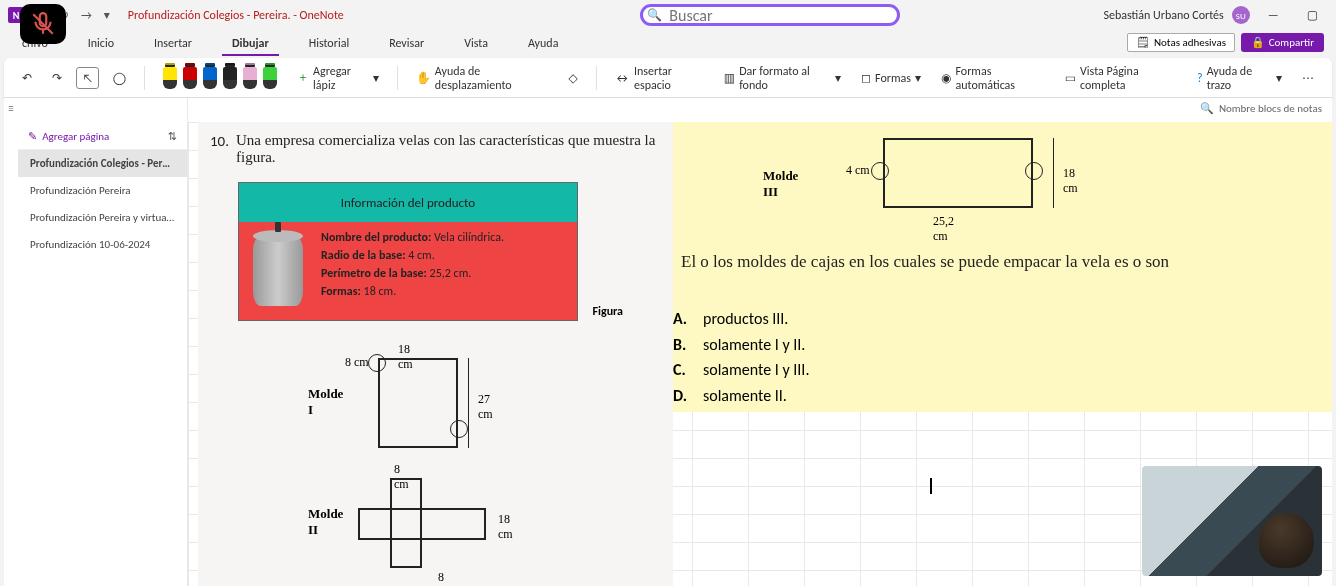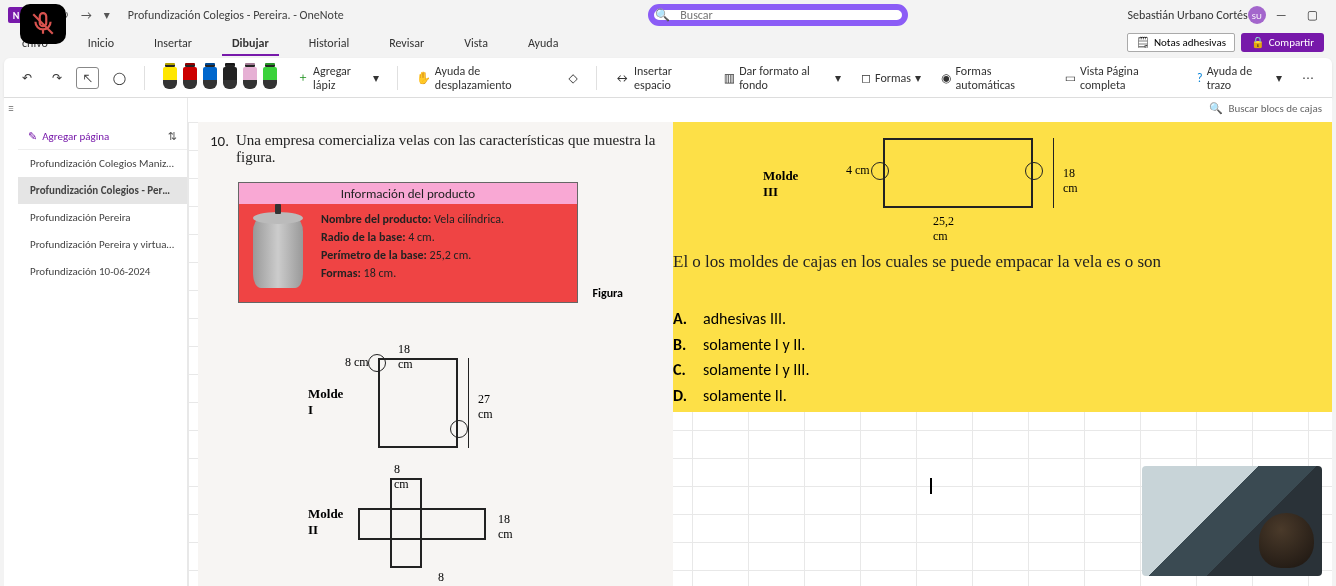--- a/index.html
+++ b/index.html
@@ -2,25 +2,25 @@
 <html><head>
 <meta charset="utf-8">
 <style>
 *{margin:0;padding:0;box-sizing:border-box;font-family:'Segoe UI',Calibri,sans-serif}
 body{width:1336px;height:586px;overflow:hidden;background:#f3f3f3;position:relative}
 .titlebar{height:30px;background:#f3f3f3;display:flex;align-items:center;padding:0 8px;font-size:12px;color:#333}
 .tb-left{display:flex;align-items:center;gap:8px;flex:0 0 auto}
 .tb-icon{width:16px;height:16px;background:#7719aa;border-radius:2px;display:flex;align-items:center;justify-content:center;color:#fff;font-size:10px;font-weight:bold}
 .tb-nav{display:flex;gap:4px;align-items:center}
 .tb-nav span{cursor:pointer;padding:2px 4px;color:#555}
-.tb-title{color:#404040;padding-left:6px}
+.tb-title{color:#b91c1c;padding-left:6px}
 .tb-search{flex:0 0 260px;margin:0 auto;position:relative;left:130px}
-.tb-search input{width:100%;height:22px;border:6px solid #8b5cf6;border-radius:11px;padding:0 8px 0 26px;font-size:12px;background:#fff}
+.tb-search input{width:100%;height:22px;border:3px solid #8b5cf6;border-radius:11px;padding:0 8px 0 26px;font-size:16px;background:#fff}
 .tb-search .sicon{position:absolute;left:7px;top:4px;color:#666}
-.tb-right{display:flex;align-items:center;margin-left:auto}
+.tb-right{display:flex;align-items:center;gap:8px;margin-left:auto}
 .avatar{width:18px;height:18px;border-radius:50%;background:#a366cc;color:#fff;display:flex;align-items:center;justify-content:center;font-size:9px}
 .winbtn{padding:4px 10px;color:#333;cursor:pointer}
 .ribbon-tabs{height:28px;background:#f3f3f3;display:flex;align-items:center;padding:0 12px;gap:20px}
 .rtab{padding:4px 10px;font-size:12px;color:#333;cursor:pointer;border-bottom:2px solid transparent}
 .rtab.active{border-bottom:2px solid #7719aa;font-weight:600}
 .rtab-right{margin-left:auto;display:flex;gap:6px;align-items:center;padding-bottom:3px}
 .sticky-btn{border:1px solid #aaa;padding:2px 8px;font-size:11px;border-radius:2px;background:#fff;cursor:pointer;display:flex;align-items:center;gap:4px}
 .share-btn{background:#7719aa;color:#fff;padding:3px 10px;font-size:11px;border-radius:3px;cursor:pointer;display:flex;align-items:center;gap:4px}
 .ribbon{height:40px;background:#fff;border-bottom:1px solid #ddd;display:flex;align-items:center;padding:0 12px;gap:8px;margin:0 4px;border-radius:6px 6px 0 0;box-shadow:0 1px 3px rgba(0,0,0,0.08)}
 .rbtn{display:flex;align-items:center;gap:4px;padding:4px 6px;font-size:12px;color:#333;cursor:pointer;border-radius:3px}
@@ -39,24 +39,24 @@
 .sidebar{width:170px;border-right:1px solid #e8e8e8;display:flex;flex-direction:column;font-size:11px;padding-top:26px}
 .sb-top{display:flex;align-items:center;justify-content:space-between;padding:6px 10px;color:#7719aa;border-bottom:1px solid #eee}
 .sb-add{display:flex;align-items:center;gap:5px;cursor:pointer}
 .sb-sort{cursor:pointer;color:#555}
 .sb-item{padding:7px 12px;color:#444;cursor:pointer;white-space:nowrap;overflow:hidden;text-overflow:ellipsis}
 .sb-item.active{background:#e5e5e5;font-weight:600}
 .canvas{flex:1;position:relative;overflow:hidden}
 .search-nb{position:absolute;right:10px;top:4px;font-size:11px;color:#666;display:flex;align-items:center;gap:5px;cursor:pointer}
 .gridbg{position:absolute;inset:24px 0 0 0;background-image:linear-gradient(#e8e8e8 1px,transparent 1px),linear-gradient(90deg,#e8e8e8 1px,transparent 1px);background-size:56px 28px;background-position:0 0}
 .doc{position:absolute;left:10px;top:24px;width:475px;height:464px;background:#f7f5f3;border:0;box-shadow:none;font-family:sans-serif}
-.doc2{position:absolute;left:485px;top:24px;right:0;height:290px;background:#fde047}
+.doc2{position:absolute;left:485px;top:24px;right:0;height:290px;background:#fef9c3}
 .qtext{position:absolute;font-size:15px;color:#222;font-family:serif}
 .pinfo{position:absolute;left:40px;top:60px;width:340px;border:1px solid #666}
-.pinfo-hdr{background:#f9a8d4;text-align:center;padding:3px;font-size:13px;color:#222}
+.pinfo-hdr{background:#14b8a6;text-align:center;padding:12px;font-size:13px;color:#222}
 .pinfo-body{display:flex;padding:6px;gap:10px;background:#ef4444}
 .cyl{width:50px;height:70px;background:linear-gradient(90deg,#999,#ccc,#999);border-radius:8px/14px;position:relative;margin:8px}
 .cyl::before{content:'';position:absolute;top:-6px;left:0;right:0;height:12px;background:#bbb;border-radius:50%}
 .cyl::after{content:'';position:absolute;top:-14px;left:22px;width:6px;height:10px;background:#333;border-radius:1px}
 .plines{font-size:12px;line-height:1.5;color:#222}
 .plines b{font-weight:bold}
 .figlbl{position:absolute;right:-46px;bottom:2px;font-size:12px;font-weight:bold}
 .molde{position:absolute}
 .molde-lbl{font-size:13px;font-weight:bold;font-family:serif}
 .box{border:2px solid #222;background:transparent;position:absolute}
@@ -189,31 +189,30 @@
 <div class="workspace">
   <div class="hamburger">≡</div>
   <div class="sidebar">
     <div class="sb-top">
       <div class="sb-add">
           <span>✎</span>
           <span>Agregar página</span>
         </div>
       <div class="sb-sort">⇅</div>
     </div>
-    <div class="sb-item">Profundización Colegios Manizales</div>
     <div class="sb-item active">Profundización Colegios - Pereira.</div>
     <div class="sb-item">Profundización Pereira</div>
     <div class="sb-item">Profundización Pereira y virtual int...</div>
     <div class="sb-item">Profundización 10-06-2024</div>
   </div>
 
   <div class="canvas">
     <div class="search-nb">
         <span>🔍</span>
-        <span>Buscar blocs de cajas</span>
+        <span>Nombre blocs de notas</span>
       </div>
     <div class="gridbg"></div>
 
     <div class="doc">
       <div class="qtext" style="left:12px;top:10px"><span>10.</span></div>
       <div class="qtext" style="left:38px;top:10px;width:430px;font-family:serif">Una empresa comercializa velas con las características que muestra la figura.</div>
       <div class="pinfo">
         <div class="pinfo-hdr">Información del producto</div>
         <div class="pinfo-body">
           <div class="cyl"></div>
@@ -254,25 +253,25 @@
         <span class="molde-lbl" style="position:absolute;left:0;top:36px">Molde III</span>
         <div class="box" style="left:120px;top:6px;width:150px;height:70px"></div>
         <div class="scircle" style="left:108px;top:30px">
             <span class="dim" style="left:-26px;top:0">4 cm</span>
           </div>
         <div class="scircle" style="left:262px;top:30px"></div>
         <span class="dim" style="left:170px;top:82px">25,2 cm</span>
         <span class="dim" style="left:300px;top:34px">18 cm</span>
         <div style="position:absolute;left:290px;top:6px;width:1px;height:70px;border-right:1px solid #222"></div>
       </div>
-      <div class="qtext" style="left:0;top:130px;width:590px;font-size:17px">El o los moldes de cajas en los cuales se puede empacar la vela es o son</div>
+      <div class="qtext" style="left:8px;top:130px;width:590px;font-size:17px">El o los moldes de cajas en los cuales se puede empacar la vela es o son</div>
       <div class="answers">
         <div>
             <b>A.</b>
-            <span>adhesivas III.</span>
+            <span>productos III.</span>
           </div>
         <div>
             <b>B.</b>
             <span>solamente I y II.</span>
           </div>
         <div>
             <b>C.</b>
             <span>solamente I y III.</span>
           </div>
         <div>

